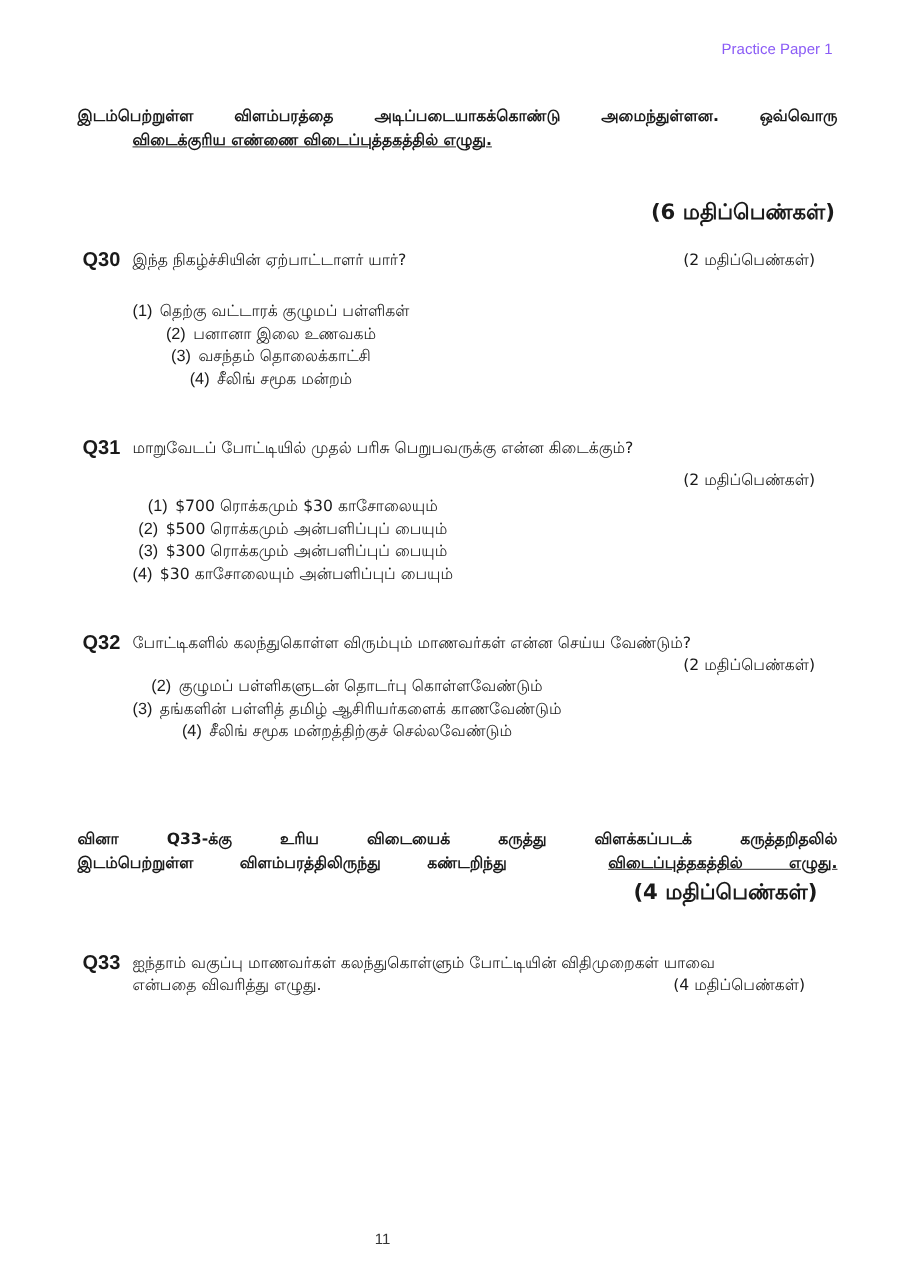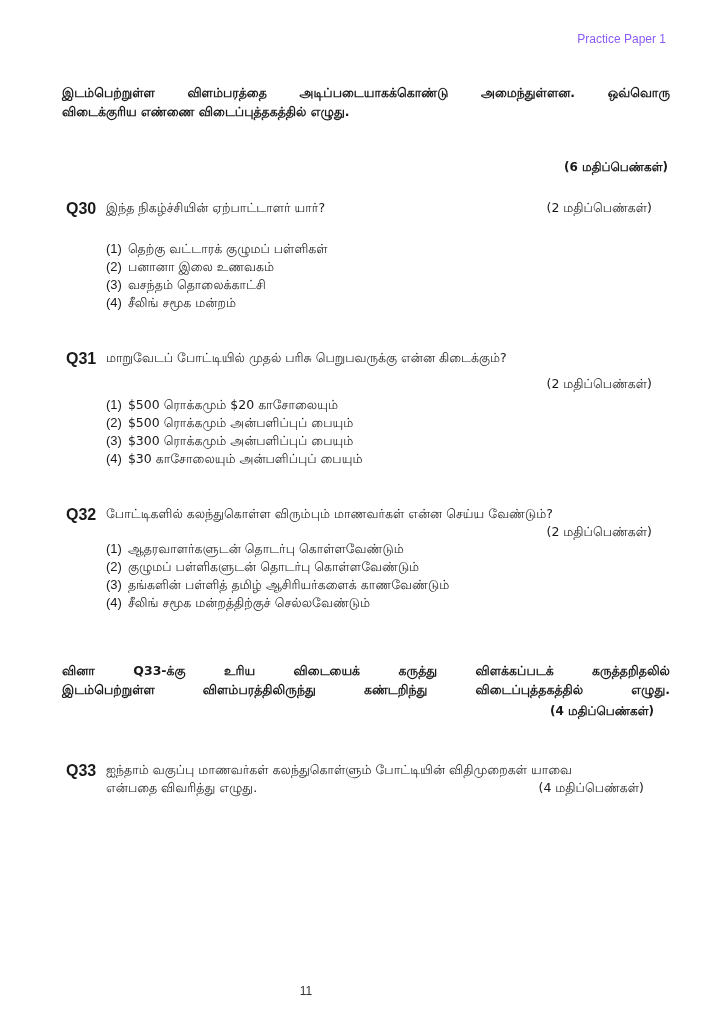--- a/index.html
+++ b/index.html
@@ -12,36 +12,36 @@
       position: absolute; top: 32px; right: 58px;
       font-family: "Liberation Sans", sans-serif; font-size: 12px; color: #8b5cf6;
     }
     .instr {
       position: absolute; left: 62px; width: 608px;
       font-weight: bold; font-size: 12.5px; line-height: 18.5px;
       text-align: justify; text-align-last: justify;
     }
     .instr .line { display: block; text-align: justify; text-align-last: justify; white-space: nowrap; }
     .instr .line.last { text-align-last: left; }
-    .underline { text-decoration-color: #555; }
+    .underline { text-decoration: underline; text-decoration-color: #555; margin-left: 44px; }
     .marks-bold {
-      position: absolute; right: 56px; font-weight: bold; font-size: 12px;
+      position: absolute; right: 56px; font-weight: bold; font-size: 17px;
     }
     .q {
       position: absolute; left: 62px; width: 608px; font-size: 12.5px;
     }
     .qnum {
       position: absolute; left: 4px; top: 0; font-weight: bold;
       font-family: "Liberation Sans", sans-serif; font-size: 16px;
     }
     .qtext { position: absolute; left: 44px; top: 0; white-space: nowrap; }
     .qmarks { position: absolute; right: 18px; white-space: nowrap; }
     .opts {
       position: absolute; left: 106px; font-size: 12.5px; line-height: 18px;
-      margin: 0; padding: 0; list-style: none;
+      margin: 0; padding: 0; list-style: none; text-align: center;
     }
     .opts li { white-space: nowrap; }
     .optnum { font-family: "Liberation Sans", sans-serif; font-size: 13px; margin-right: 6px; }
     .pagenum {
       position: absolute; top: 984px; left: 0; width: 612px; text-align: center;
       font-family: "Liberation Sans", sans-serif; font-size: 12px; color: #333;
     }
   </style>
 </head>
 <body>
@@ -65,33 +65,32 @@
   <li><span class="optnum">(3)</span><span>வசந்தம் தொலைக்காட்சி</span></li>
   <li><span class="optnum">(4)</span><span>சீலிங் சமூக மன்றம்</span></li>
 </ul>
 
 <div class="q" style="top:350px;">
   <span class="qnum">Q31</span>
   <span class="qtext">மாறுவேடப் போட்டியில் முதல் பரிசு பெறுபவருக்கு என்ன கிடைக்கும்?</span>
   <span class="qmarks" style="top:26px;">(2 மதிப்பெண்கள்)</span>
 </div>
 <ul class="opts" style="top:396px;">
-  <li><span class="optnum">(1)</span><span>$500 ரொக்கமும் $20 காசோலையும்</span></li>
+  <li><span class="optnum">(1)</span><span>$700 ரொக்கமும் $30 காசோலையும்</span></li>
   <li><span class="optnum">(2)</span><span>$500 ரொக்கமும் அன்பளிப்புப் பையும்</span></li>
   <li><span class="optnum">(3)</span><span>$300 ரொக்கமும் அன்பளிப்புப் பையும்</span></li>
   <li><span class="optnum">(4)</span><span>$30 காசோலையும் அன்பளிப்புப் பையும்</span></li>
 </ul>
 
 <div class="q" style="top:506px;">
   <span class="qnum">Q32</span>
   <span class="qtext">போட்டிகளில் கலந்துகொள்ள விரும்பும் மாணவர்கள் என்ன செய்ய வேண்டும்?</span>
   <span class="qmarks" style="top:18px;">(2 மதிப்பெண்கள்)</span>
 </div>
 <ul class="opts" style="top:540px;">
-  <li><span class="optnum">(1)</span><span>ஆதரவாளர்களுடன் தொடர்பு கொள்ளவேண்டும்</span></li>
   <li><span class="optnum">(2)</span><span>குழுமப் பள்ளிகளுடன் தொடர்பு கொள்ளவேண்டும்</span></li>
   <li><span class="optnum">(3)</span><span>தங்களின் பள்ளித் தமிழ் ஆசிரியர்களைக் காணவேண்டும்</span></li>
   <li><span class="optnum">(4)</span><span>சீலிங் சமூக மன்றத்திற்குச் செல்லவேண்டும்</span></li>
 </ul>
 
 <div class="instr" style="top:662px;">
   <span class="line">வினா Q33-க்கு உரிய விடையைக் கருத்து விளக்கப்படக் கருத்தறிதலில்</span>
   <span class="line last" style="text-align-last: justify;"><span>இடம்பெற்றுள்ள விளம்பரத்திலிருந்து கண்டறிந்து </span><span class="underline">விடைப்புத்தகத்தில் எழுது.</span></span>
 </div>
 <div class="marks-bold" style="top:704px; right:70px;">(4 மதிப்பெண்கள்)</div>

